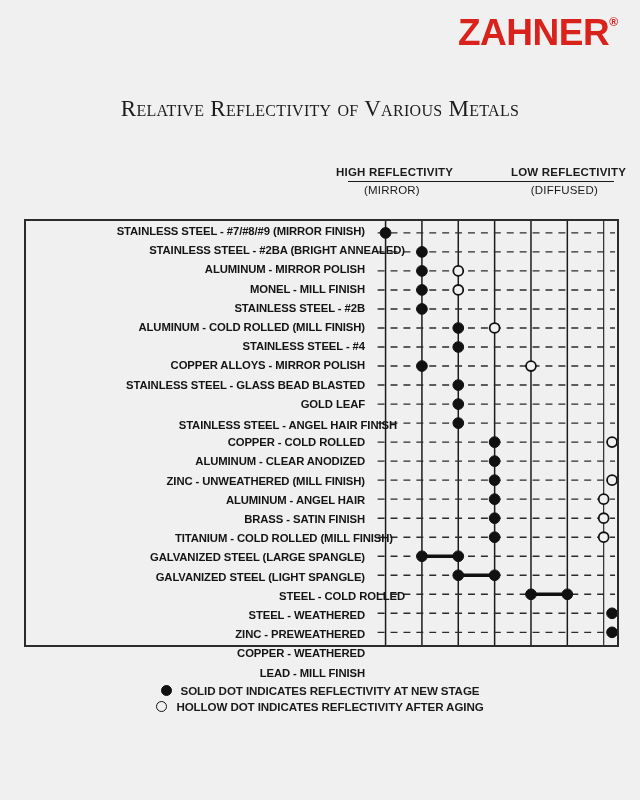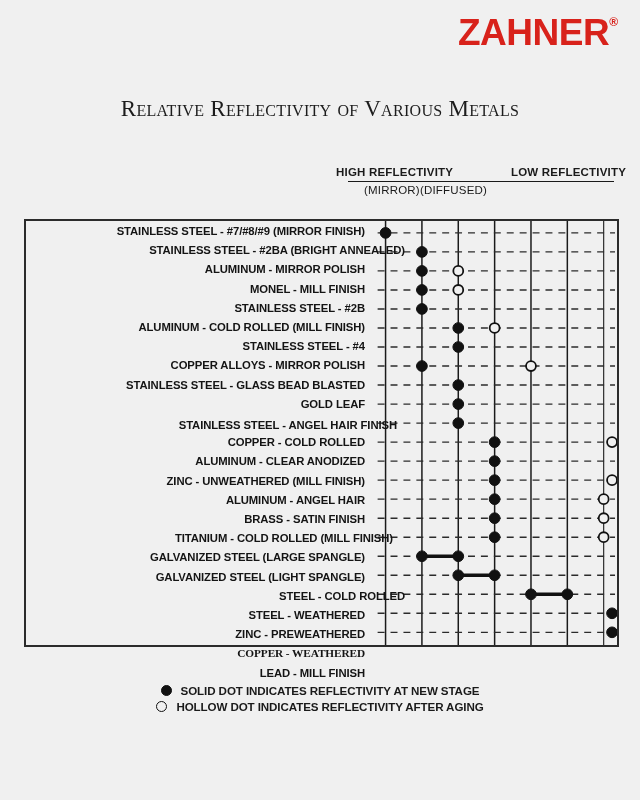--- a/index.html
+++ b/index.html
@@ -71,20 +71,21 @@
     justify-content: space-between;
     align-items: baseline;
   }
   #axis-headers .hdr-rule {
     height: 0;
     border-top: 1.6px solid #1a1a1a;
     margin: 3px 12px 2px 12px;
   }
   #axis-headers .sub-row {
     display: flex;
+    justify-content: space-between;
     align-items: baseline;
     padding: 0 28px 0 28px;
     font-weight: normal;
     font-size: 11.5px;
   }
 
   
   #chart-frame {
     position: absolute;
     left: 24px;
@@ -316,21 +317,21 @@
     </div>
     <div class="row" style="top: 367.2px; margin-left: 40px;">
       <div class="row-label">STEEL - COLD ROLLED</div>
     </div>
     <div class="row" style="top: 386.4px;">
       <div class="row-label">STEEL - WEATHERED</div>
     </div>
     <div class="row" style="top: 405.6px;">
       <div class="row-label">ZINC - PREWEATHERED</div>
     </div>
-    <div class="row" style="top: 424.8px; font-family: Liberation Serif, serif;">
+    <div class="row" style="top: 424.8px;">
       <div class="row-label">COPPER - WEATHERED</div>
     </div>
     <div class="row" style="top: 444px;">
       <div class="row-label">LEAD - MILL FINISH</div>
     </div>
   </div>
 
 <div id="legend">
   <div class="legend-row">
     <span class="legend-dot solid"></span>

